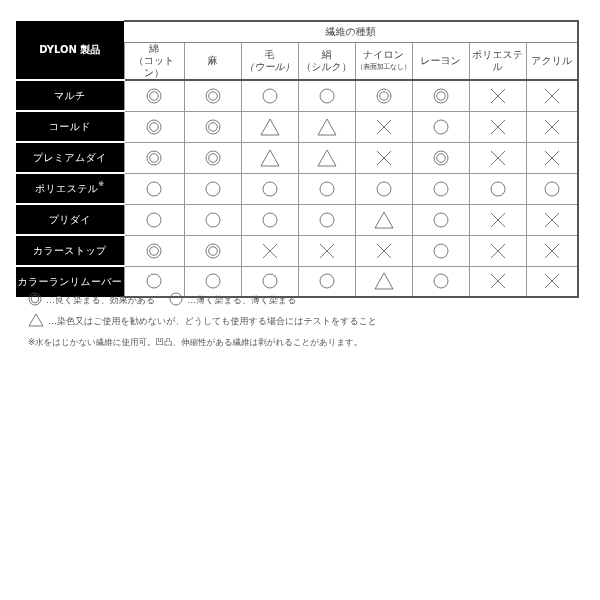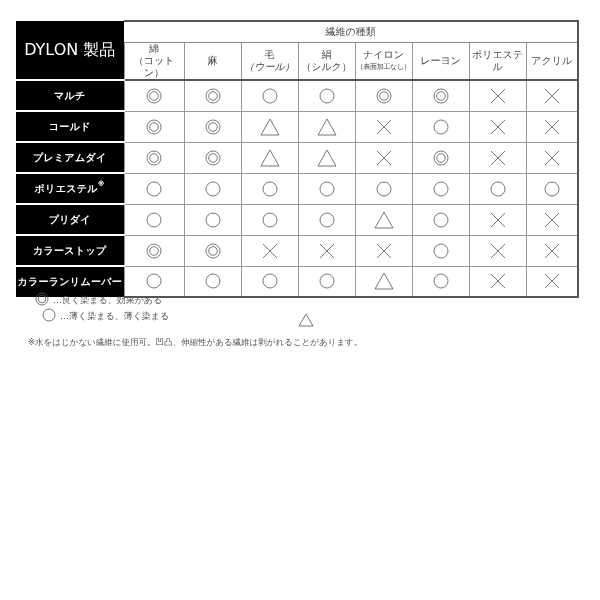--- a/index.html
+++ b/index.html
@@ -1,36 +1,36 @@
 <!DOCTYPE html>
 <html><head>
 <meta charset="utf-8">
 <style>
   html, body { margin:0; padding:0; background:#ffffff; }
   body { width:600px; height:600px; position:relative; overflow:hidden;
          font-family:"DejaVu Sans","Liberation Sans",sans-serif; color:#333; }
   #compat-table { position:absolute; left:16px; top:20px; border-collapse:collapse;
     table-layout:fixed; width:562px; }
   #compat-table td, #compat-table th { padding:0; text-align:center; vertical-align:middle; }
-  .prod-head { background:#000; color:#fff; font-weight:normal; font-size:16px;
+  .prod-head { background:#000; color:#fff; font-weight:bold; font-size:10px;
     border-bottom:2px solid #fff; }
-  .prod-cell { background:#000; color:#fff; font-weight:bold; font-size:10px; height:29px;
+  .prod-cell { background:#000; color:#fff; font-weight:normal; font-size:10px; height:29px;
     border-top:2px solid #fff; letter-spacing:0.3px; }
   .fiber-group { height:20px; font-size:10px; font-weight:normal; color:#444;
     border-top:2px solid #555; border-right:2px solid #555; border-bottom:1px solid #888;margin-top:47px; }
   .fiber-col { height:31px; font-size:10px; font-weight:normal; color:#444; line-height:12px;
     border-left:1px solid #999; border-bottom:2px solid #555; }
   .fiber-col.last { border-right:2px solid #555; }
   .fiber-sub { font-size:7px; display:block; letter-spacing:-0.3px; }
   .mark-cell { border-left:1px solid #999; border-bottom:1px solid #999; height:29px; }
   .mark-cell.last { border-right:2px solid #555; }
   tr.last-row .mark-cell { border-bottom:2px solid #555; }
   .sup { font-size:7px; vertical-align:top; position:relative; top:-2px; }
   .mark svg { display:block; margin:0 auto; }
-  .legend { position:absolute; left:28px; font-size:9px; color:#555; display:flex; align-items:center;flex-direction:column; }
+  .legend { position:absolute; left:28px; font-size:9px; color:#555; display:flex; align-items:center; }
   .legend svg { margin-right:4px; }
   .legend-item { display:flex; align-items:center; }
 </style>
 </head>
 <body>
 
 <table id="compat-table">
   <colgroup>
     <col style="width:108px">
     <col style="width:60px">
@@ -319,16 +319,17 @@
   </span>
 </div>
 
 <div class="legend" style="top:313px; width:560px;">
   <span class="legend-item">
     <span>
       <svg width="16" height="14" viewBox="0 0 16 14">
           <polygon points="8,1 15,13 1,13" fill="none" stroke="#555" stroke-width="0.8"></polygon>
         </svg>
     </span>
+    <span>…染色又はご使用を勧めないが、どうしても使用する場合にはテストをすること</span>
   </span>
 </div>
 
 <div class="legend" style="top:337px; font-size:8.5px;">※水をはじかない繊維に使用可。凹凸、伸縮性がある繊維は剥がれることがあります。</div>
 
 </body></html>

